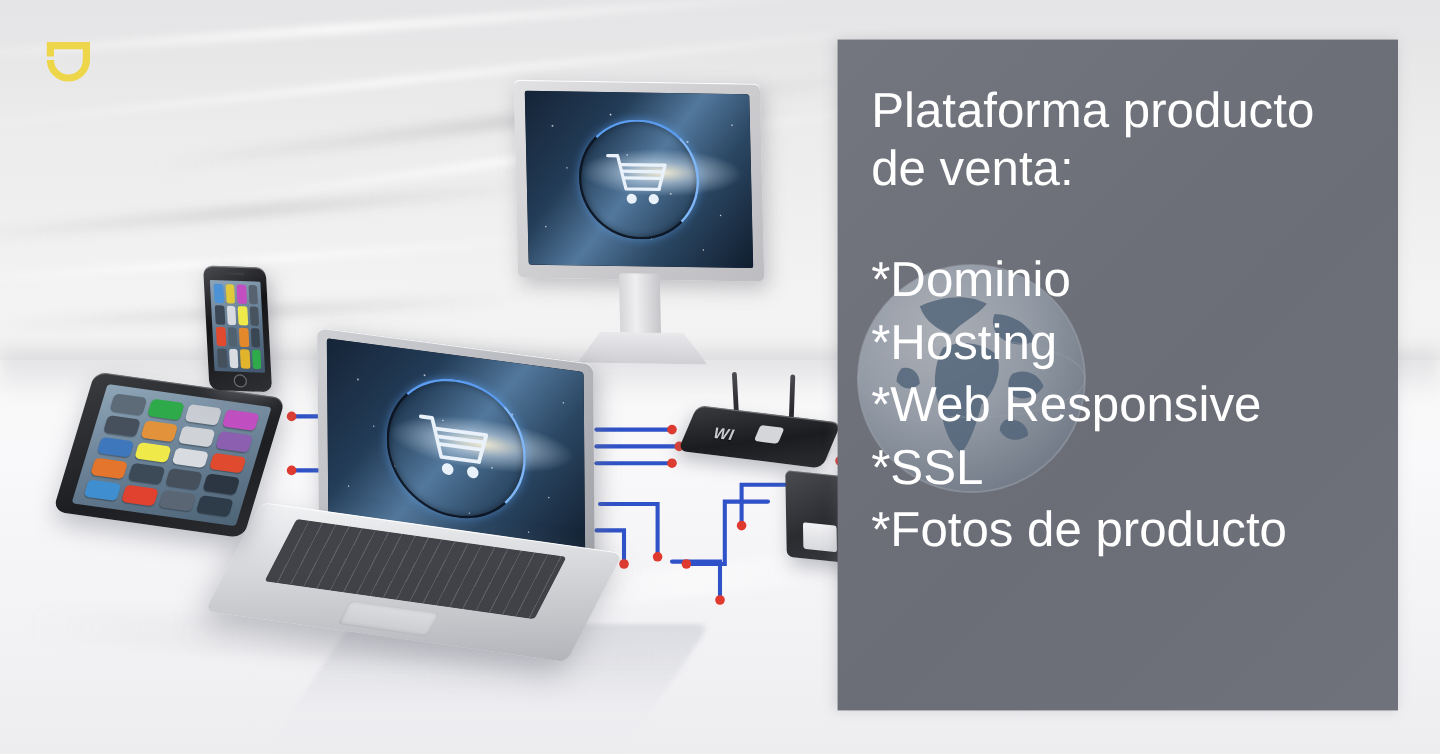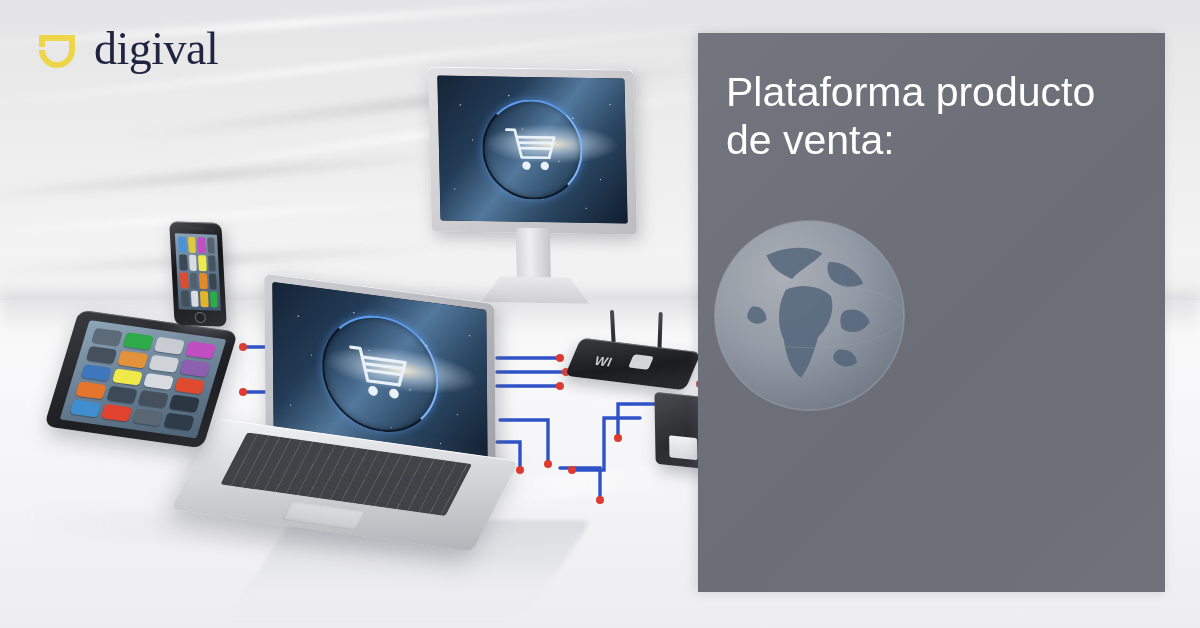--- a/index.html
+++ b/index.html
@@ -477,21 +477,20 @@
   <div class="drive">
     <div class="drive-shutter"></div>
   </div>
 
   <div class="logo">
     <svg width="46" height="46" viewBox="0 0 46 46">
       <path d="M8,9 L8,21" stroke="#edd64a" stroke-width="6" stroke-linecap="butt" fill="none"></path>
       <path d="M8,12 L30,12 L38,12 L38,26" stroke="#edd64a" stroke-width="6" fill="none" stroke-linejoin="miter"></path>
       <path d="M8,24 A15,15 0 0 0 38,24" stroke="#edd64a" stroke-width="6" fill="none" stroke-linecap="butt"></path>
     </svg>
-    <span class="logo-text">digival</span>
   </div>
 
   <div class="panel">
     <div class="panel-tint"></div>
 
     <svg class="panel-globe" viewBox="0 0 200 200">
       <defs>
         <radialGradient id="gsph" cx="36%" cy="30%" r="72%">
           <stop offset="0%" stop-color="#e9eef3"></stop>
           <stop offset="55%" stop-color="#b9c6d2"></stop>
@@ -507,16 +506,23 @@
         <path d="M46,92 C54,90 60,96 60,104 C54,110 46,108 42,102 C42,98 44,94 46,92 Z"></path>
         <path d="M126,132 C136,130 144,136 144,144 C136,150 126,148 122,140 C122,136 124,134 126,132 Z"></path>
       </g>
       <circle cx="100" cy="100" r="88" fill="none" stroke="#c7d2dc" stroke-width="1.5" opacity=".55"></circle>
       <ellipse cx="100" cy="100" rx="88" ry="30" fill="none" stroke="#cfd8e1" stroke-width="1" opacity=".3"></ellipse>
     </svg>
 
     <div class="panel-inner">
       <div class="panel-title">Plataforma producto
 de venta:</div>
+      <ul class="panel-list">
+        <li>*Dominio</li>
+        <li>*Hosting</li>
+        <li>*Web Responsive</li>
+        <li>*SSL</li>
+        <li>*Fotos de producto</li>
+      </ul>
     </div>
   </div>
 
 </div>
 
 </body></html>

